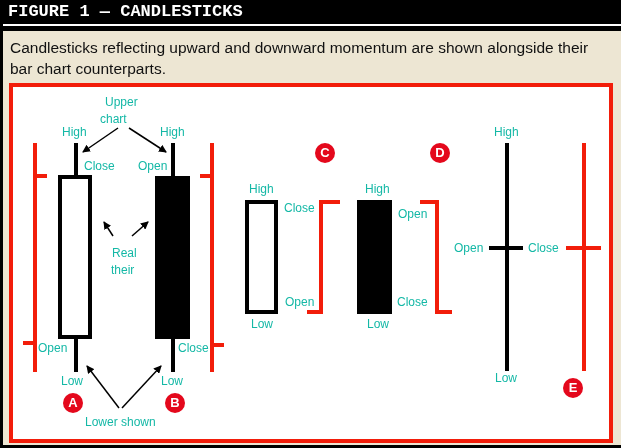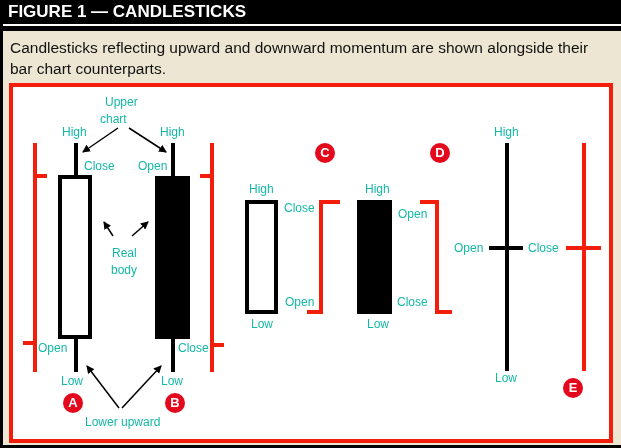--- a/index.html
+++ b/index.html
@@ -1,17 +1,17 @@
 <!DOCTYPE html>
 <html><head>
 <meta charset="utf-8">
 <style>
   html,body{margin:0;padding:0;}
   body{width:621px;height:448px;background:#000;position:relative;overflow:hidden;font-family:"Liberation Sans",sans-serif;}
-  .titlebar{position:absolute;left:0;top:0;width:503px;height:24px;background:#000;}
+  .titlebar{position:absolute;left:0;top:0;width:503px;height:24px;background:#000;font-family:Liberation Mono, monospace;}
   .title{position:absolute;left:8px;top:2px;color:#fff;font-weight:bold;font-size:17px;letter-spacing:0px;}
   .title-rule{position:absolute;left:3px;top:24px;width:618px;height:2px;background:#fff;}
   .panel{position:absolute;left:3px;top:31px;width:618px;height:414px;background:#ede6d3;}
   .caption{position:absolute;left:10px;top:37px;width:600px;font-size:15.5px;line-height:21px;color:#111;}
   .frame{position:absolute;left:9px;top:83px;width:596px;height:352px;background:#fff;border:4px solid #f21d0a;}
   .lbl{position:absolute;font-size:12px;color:#14b8a6;white-space:nowrap;line-height:14px;}
   .badge{position:absolute;width:20px;height:20px;border-radius:50%;background:#e4081c;color:#fff;font-weight:bold;font-size:13px;text-align:center;line-height:20px;}
   svg.art{position:absolute;left:0;top:0;}
 </style>
 </head>
@@ -83,22 +83,22 @@
     <line x1="113" y1="236" x2="104" y2="222" marker-end="url(#ah)"></line>
     <line x1="132" y1="236" x2="148" y2="222" marker-end="url(#ah)"></line>
     <line x1="119" y1="408" x2="87" y2="366" marker-end="url(#ah)"></line>
     <line x1="122" y1="408" x2="161" y2="366" marker-end="url(#ah)"></line>
   </g>
 </svg>
 
 <div class="lbl" style="left:105px;top:95px;">Upper</div>
 <div class="lbl" style="left:100px;top:112px;">chart</div>
 <div class="lbl" style="left:112px;top:246px;">Real</div>
-<div class="lbl" style="left:111px;top:263px;">body</div>
-<div class="lbl" style="left:85px;top:415px;">Lower upward</div>
+<div class="lbl" style="left:111px;top:263px;">their</div>
+<div class="lbl" style="left:85px;top:415px;">Lower shown</div>
 
 <div class="lbl" style="left:62px;top:125px;">High</div>
 <div class="lbl" style="left:84px;top:159px;">Close</div>
 <div class="lbl" style="left:38px;top:341px;">Open</div>
 <div class="lbl" style="left:61px;top:374px;">Low</div>
 <div class="badge" style="left:63px;top:393px;">A</div>
 
 <div class="lbl" style="left:160px;top:125px;">High</div>
 <div class="lbl" style="left:138px;top:159px;">Open</div>
 <div class="lbl" style="left:178px;top:341px;">Close</div>

